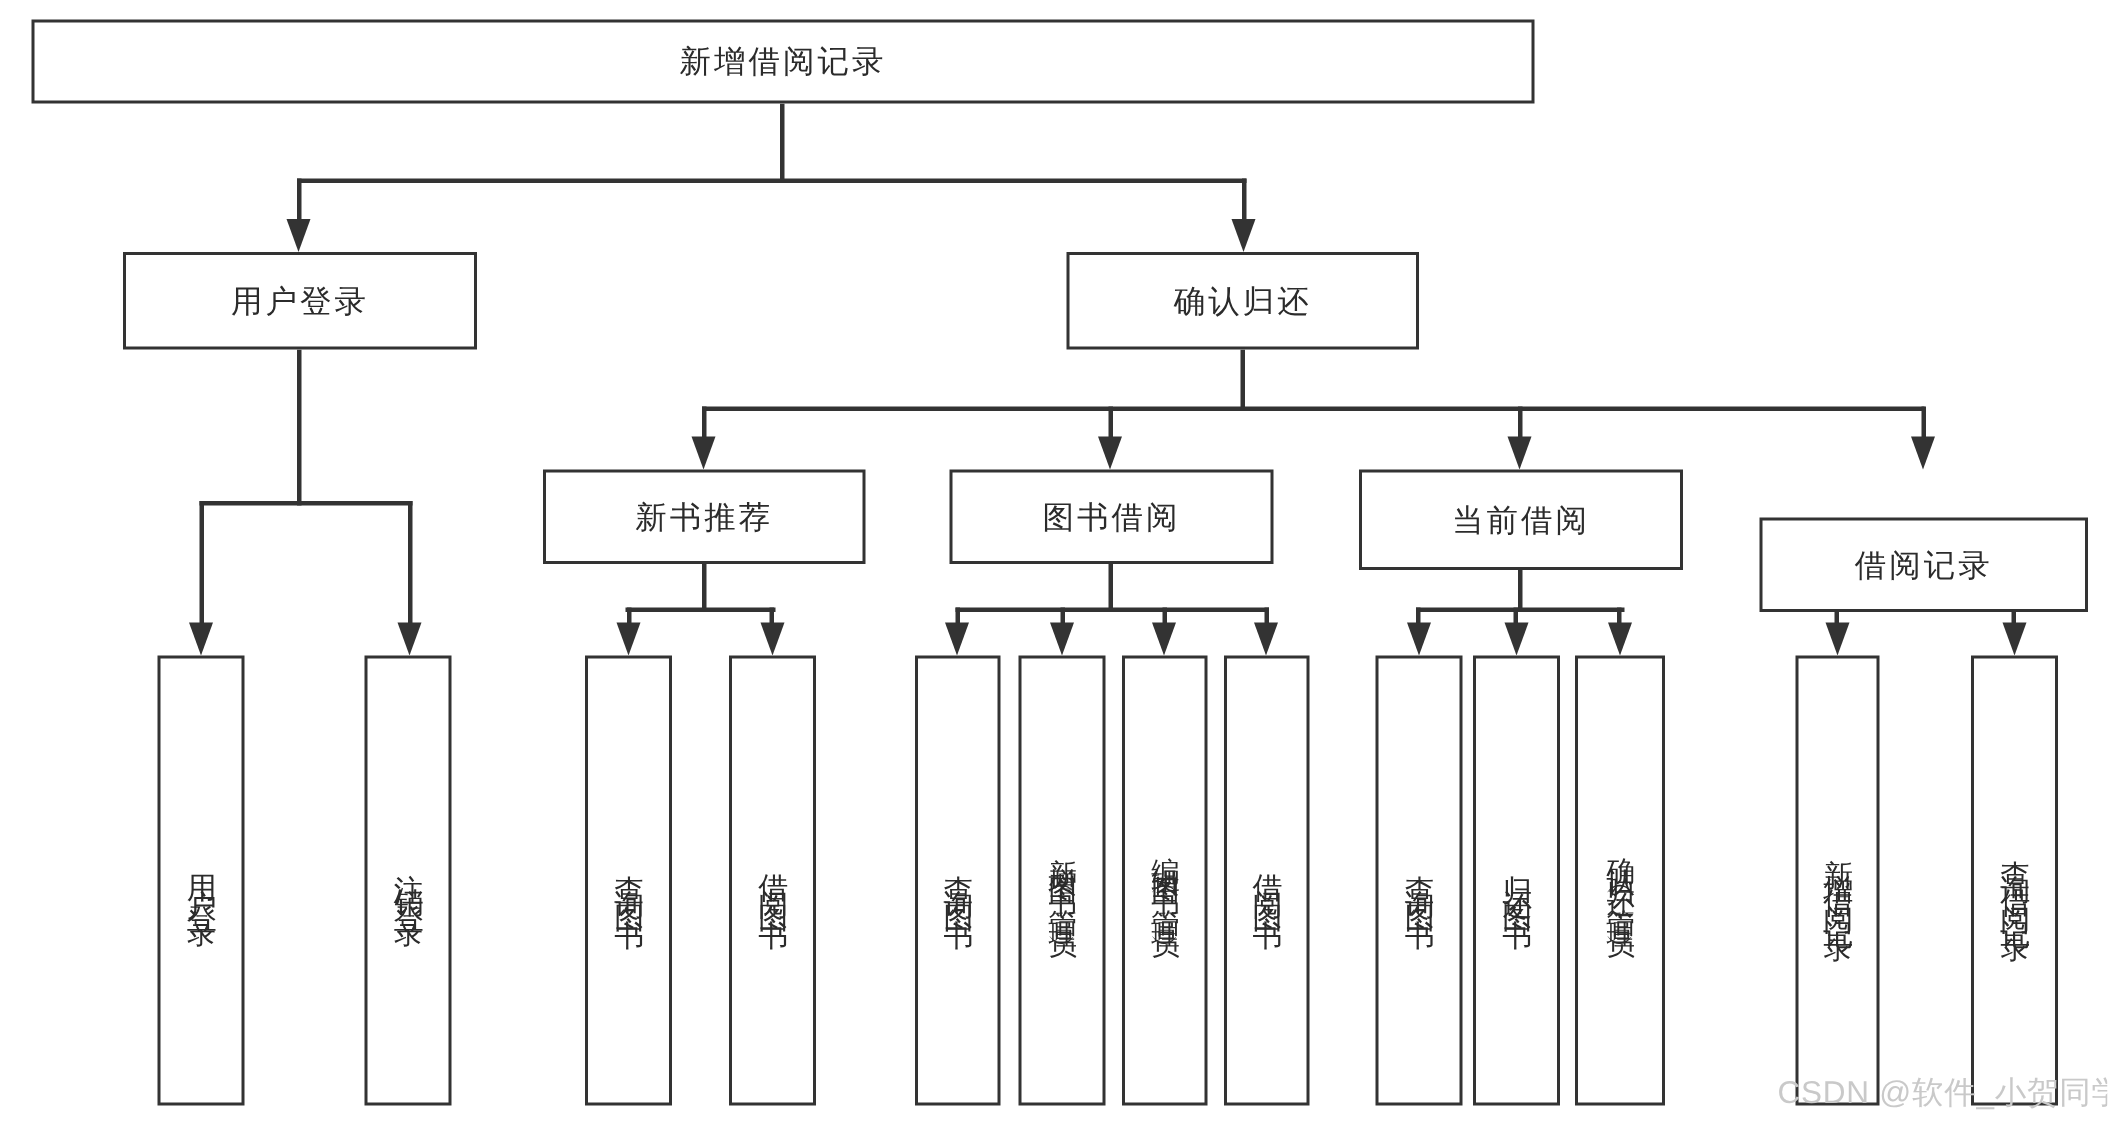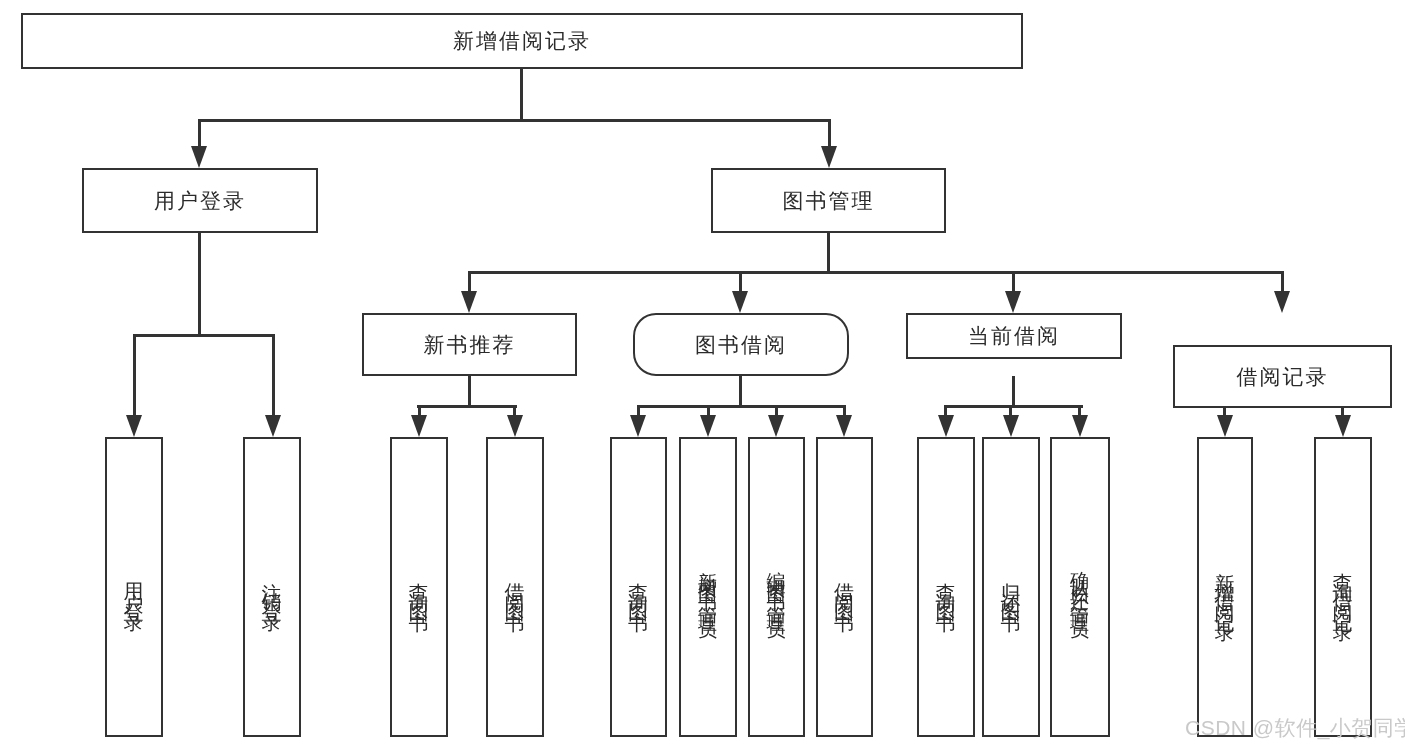--- a/index.html
+++ b/index.html
@@ -85,21 +85,21 @@
   <div class="hline" style="left:198px;top:119px;width:633px;height:3px;"></div>
   <div class="vline" style="left:198px;top:119px;width:3px;height:31px;"></div>
   <div class="vline" style="left:828px;top:119px;width:3px;height:31px;"></div>
   <div class="arrow" style="left:191px;top:146px;"></div>
   <div class="arrow" style="left:821px;top:146px;"></div>
 
   <div class="box" style="left:82px;top:168px;width:236px;height:65px;">
     <span>用户登录</span>
   </div>
   <div class="box" style="left:711px;top:168px;width:235px;height:65px;">
-    <span>图书管理</span>
+    <span>确认归还</span>
   </div>
 
   <div class="vline" style="left:198px;top:233px;width:3px;height:104px;"></div>
   <div class="hline" style="left:133px;top:334px;width:142px;height:3px;"></div>
   <div class="vline" style="left:133px;top:334px;width:3px;height:83px;"></div>
   <div class="vline" style="left:272px;top:334px;width:3px;height:83px;"></div>
   <div class="arrow" style="left:126px;top:415px;"></div>
   <div class="arrow" style="left:265px;top:415px;"></div>
 
   <div class="vline" style="left:827px;top:233px;width:3px;height:41px;"></div>
@@ -109,24 +109,24 @@
   <div class="vline" style="left:1012px;top:271px;width:3px;height:22px;"></div>
   <div class="vline" style="left:1281px;top:271px;width:3px;height:22px;"></div>
   <div class="arrow" style="left:461px;top:291px;"></div>
   <div class="arrow" style="left:732px;top:291px;"></div>
   <div class="arrow" style="left:1005px;top:291px;"></div>
   <div class="arrow" style="left:1274px;top:291px;"></div>
 
   <div class="box" style="left:362px;top:313px;width:215px;height:63px;">
     <span>新书推荐</span>
   </div>
-  <div class="box" style="left:633px;top:313px;width:216px;height:63px;border-radius:23px;">
+  <div class="box" style="left:633px;top:313px;width:216px;height:63px;">
     <span>图书借阅</span>
   </div>
-  <div class="box" style="left:906px;top:313px;width:216px;height:46px;">
+  <div class="box" style="left:906px;top:313px;width:216px;height:67px;">
     <span>当前借阅</span>
   </div>
   <div class="box" style="left:1173px;top:313px;width:219px;height:63px;margin-top:32px;">
     <span>借阅记录</span>
   </div>
 
   <div class="vline" style="left:468px;top:376px;width:3px;height:32px;"></div>
   <div class="hline" style="left:417px;top:405px;width:100px;height:3px;"></div>
   <div class="vline" style="left:418px;top:405px;width:3px;height:12px;"></div>
   <div class="vline" style="left:513px;top:405px;width:3px;height:12px;"></div>

